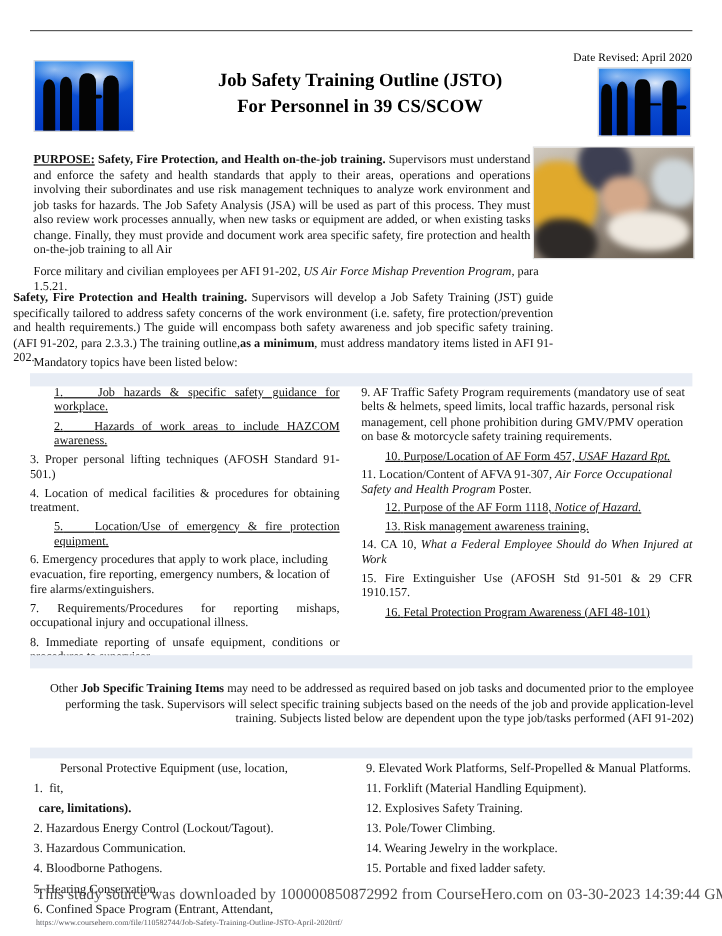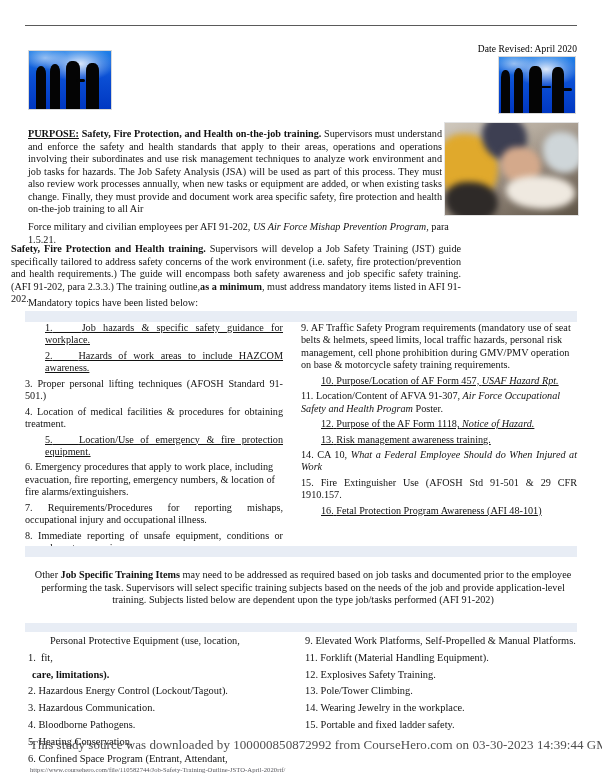--- a/index.html
+++ b/index.html
@@ -174,21 +174,21 @@
   .col-right { width: 284px; padding-left: 8px; }
   .li { margin: 0 0 3px 0; }
   .li-just { text-align: justify; }
   .li-ind { padding-left: 20px; text-decoration: underline; }
 
   
   .other {
     left: 28px;
     top: 569px;
     width: 550px;
-    text-align: center;
+    text-align: right;
   }
 
   
   .band2 {
     position: absolute;
     left: 25px;
     width: 552px;
     height: 9px;
     background: #e8edf5;
     top: 623px;
@@ -234,20 +234,24 @@
 <body>
 
 <div class="page">
 
   <div class="top-rule"></div>
 
   <div class="header">
 
     <div class="date-revised">Date Revised: April 2020</div>
 
+    <div class="title-block">
+      <span class="title-line">Job Safety Training Outline (JSTO)</span>
+      <span class="title-line">For Personnel in 39 CS/SCOW</span>
+    </div>
 
     <div class="photo-left">
       <div class="sky"></div>
       <div class="sil" style="left:8%;width:13%;height:74%;border-radius:46% 46% 0 0 / 18% 18% 0 0;"></div>
       <div class="sil" style="left:26%;width:12%;height:78%;border-radius:48% 48% 0 0 / 17% 17% 0 0;"></div>
       <div class="sil" style="left:45%;width:17%;height:82%;border-radius:40% 44% 0 0 / 16% 16% 0 0;"></div>
       <div class="sil" style="left:70%;width:15%;height:80%;border-radius:44% 44% 0 0 / 16% 16% 0 0;"></div>
       <div class="sil" style="left:57%;bottom:46%;width:11%;height:5%;border-radius:2px;"></div>
     </div>
 

